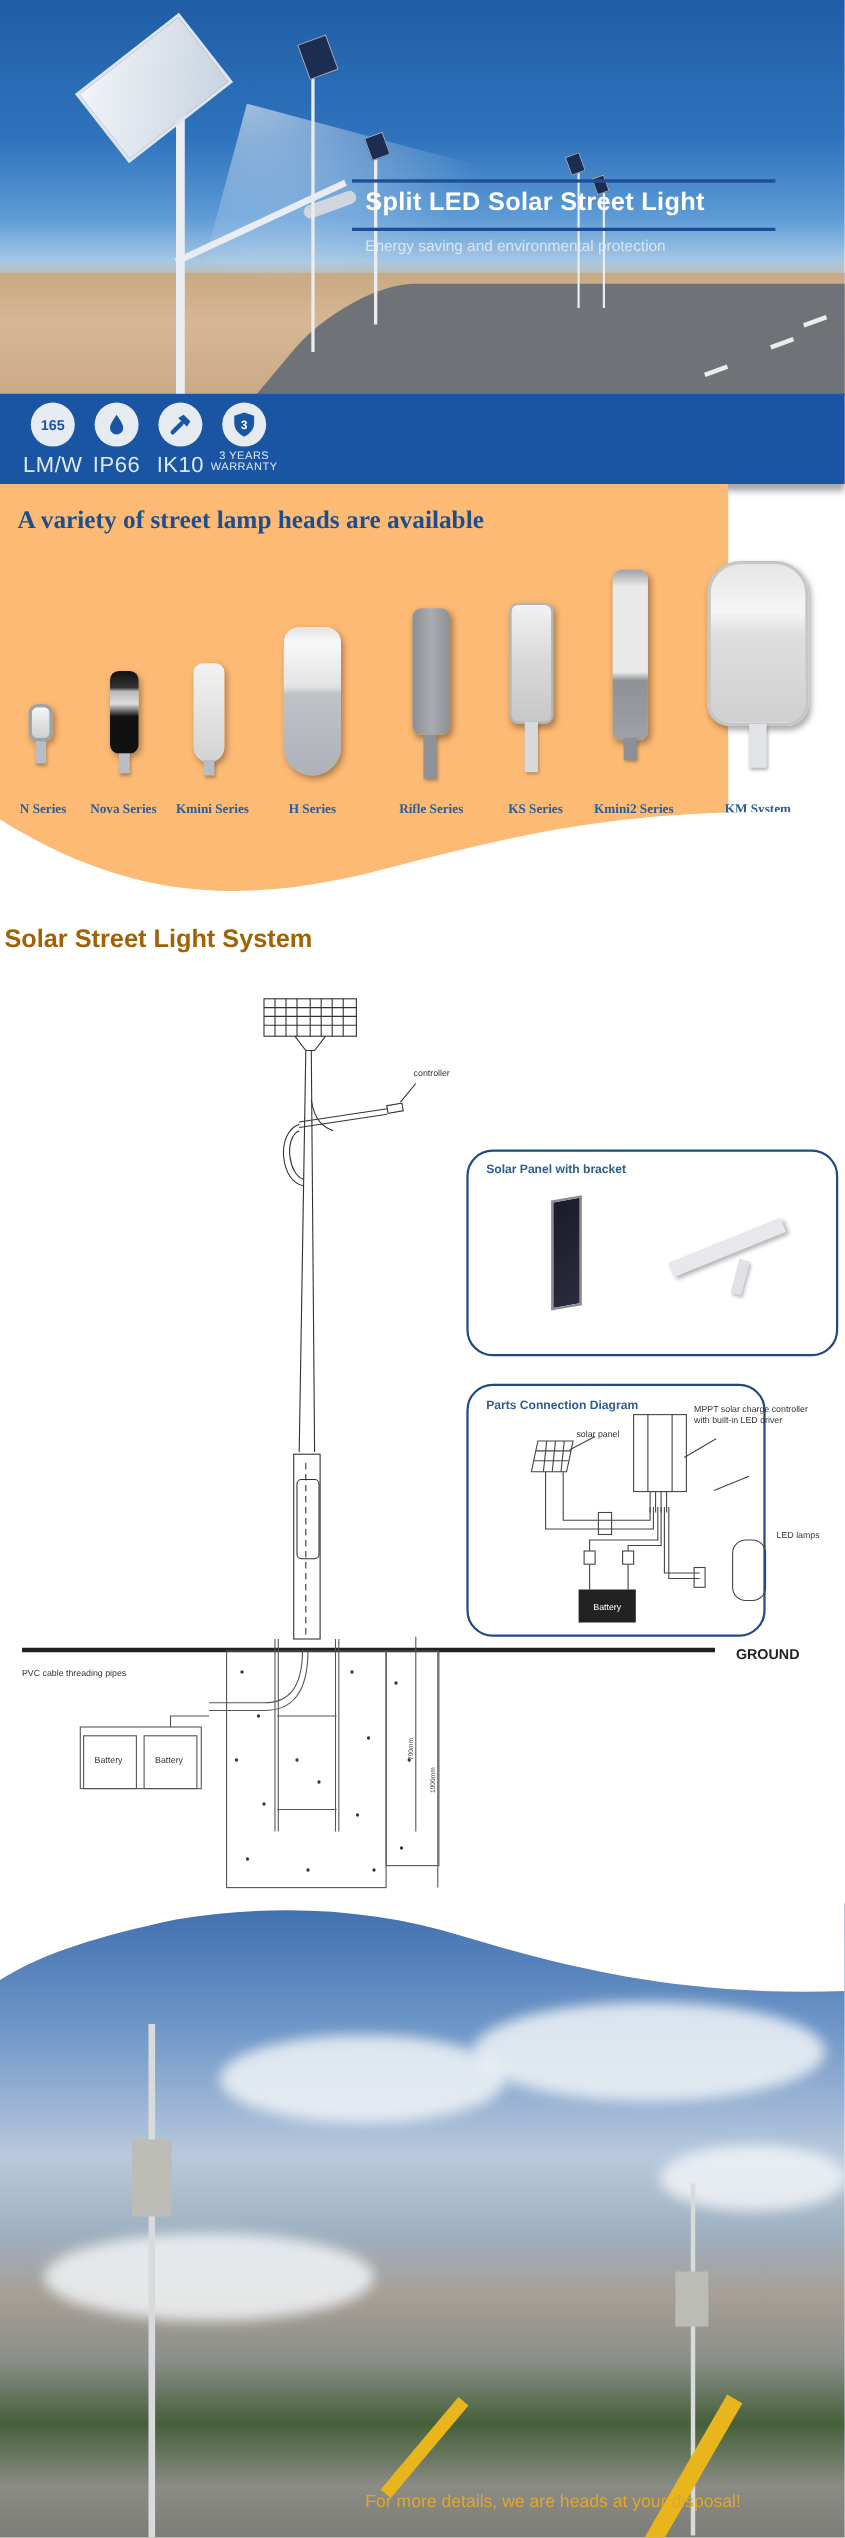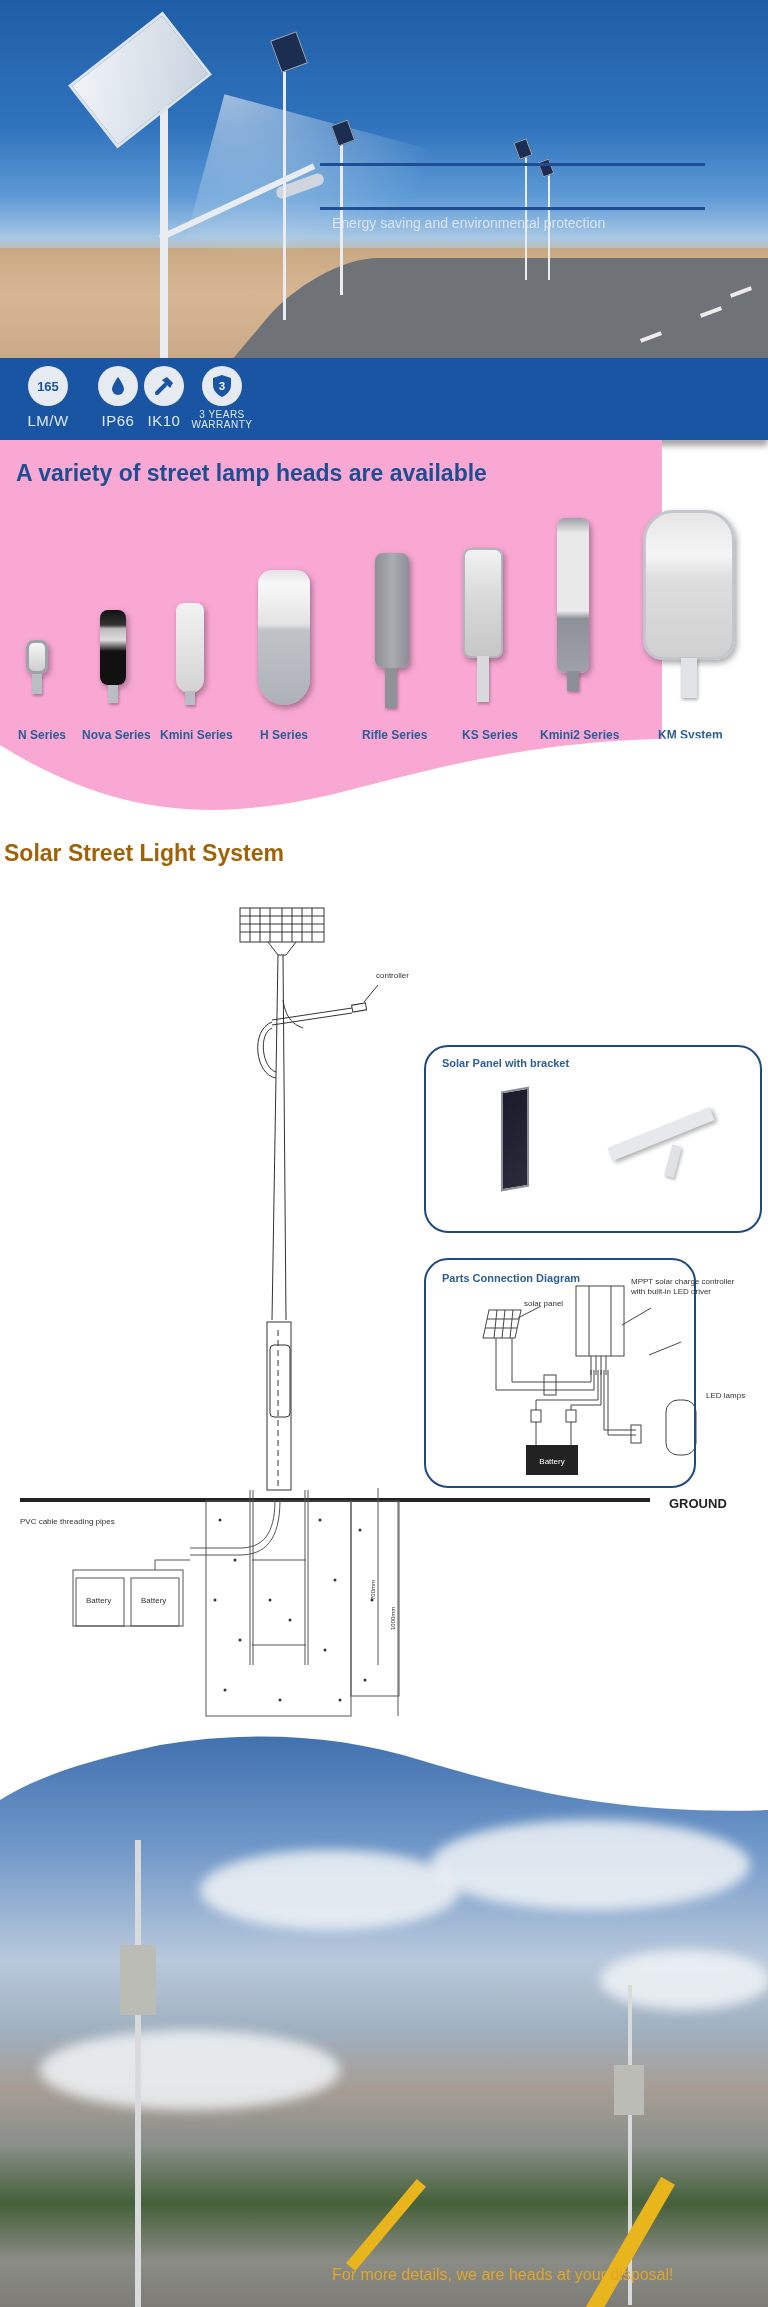--- a/index.html
+++ b/index.html
@@ -19,25 +19,25 @@
   .hero .beam { position: absolute; left: 200px; top: 120px; width: 220px; height: 160px;
     background: radial-gradient(ellipse at top left, rgba(255,255,255,0.55), rgba(255,255,255,0) 70%); transform: rotate(15deg); }
   .hero .title-line { position: absolute; left: 320px; width: 385px; height: 3px; background: #1f4e96; }
   .hero .title { position: absolute; left: 332px; top: 170px; font-size: 23px; color: #ffffff; font-weight: bold; letter-spacing: 0.3px; }
   .hero .subtitle { position: absolute; left: 332px; top: 215px; font-size: 14px; color: #e6edf5; opacity: 0.85; }
 
   
   .spec-bar { position: absolute; left: 0; top: 358px; width: 768px; height: 82px; background: #1a55a3; box-shadow: 0 6px 6px rgba(0,0,0,0.35); }
   .spec { position: absolute; top: 8px; width: 80px; text-align: center; color: #dfe9f5; }
   .spec .circle { width: 40px; height: 40px; border-radius: 50%; background: #e6ebf1; margin: 0 auto; display: flex; align-items: center; justify-content: center; color: #1a55a3; font-weight: bold; font-size: 13px; }
-  .spec .lbl { font-size: 15px; margin-top: 6px; letter-spacing: 0.5px; }
+  .spec .lbl { font-size: 20px; margin-top: 6px; letter-spacing: 0.5px; }
   .spec .lbl.small { font-size: 10px; margin-top: 4px; line-height: 10px; }
 
   
-  .variety { position: absolute; left: 0; top: 440px; width: 662px; height: 380px; background: #f9a8d4; }
+  .variety { position: absolute; left: 0; top: 440px; width: 662px; height: 380px; background: #fdba74; font-family: Liberation Serif, serif; }
   .variety .heading { position: absolute; left: 16px; top: 20px; font-size: 23px; color: #1b4f91; font-weight: bold; }
   .variety .wave { position: absolute; left: 0; top: 280px; width: 768px; height: 140px; }
   .lamp { position: absolute; }
   .lamp .head { position: absolute; border-radius: 8px; box-shadow: 2px 3px 6px rgba(0,0,0,0.35); }
   .lamp .neck { position: absolute; background: #b9bec4; box-shadow: 1px 2px 3px rgba(0,0,0,0.3); }
   .lamp-label { position: absolute; top: 288px; font-size: 12px; color: #2d5d96; font-weight: bold; text-align: center; white-space: nowrap; }
 
   
   .sys-heading { position: absolute; left: 4px; top: 840px; font-size: 23px; color: #a16207; font-weight: bold; }
   .diagram { position: absolute; left: 0; top: 880px; width: 768px; height: 850px; }
@@ -70,30 +70,31 @@
   <div class="pole" style="left:283px;top:70px;width:3px;height:250px;"></div>
   <div class="mini-panel" style="left:275px;top:35px;width:28px;height:34px;"></div>
   <div class="pole" style="left:340px;top:135px;width:3px;height:160px;"></div>
   <div class="mini-panel" style="left:334px;top:122px;width:18px;height:22px;"></div>
   <div class="pole" style="left:525px;top:150px;width:2px;height:130px;"></div>
   <div class="mini-panel" style="left:516px;top:140px;width:14px;height:18px;"></div>
   <div class="pole" style="left:548px;top:170px;width:2px;height:110px;"></div>
   <div class="mini-panel" style="left:540px;top:160px;width:12px;height:16px;"></div>
 
   <div class="title-line" style="top:163px;"></div>
+  <div class="title">Split LED Solar Street Light</div>
   <div class="title-line" style="top:207px;"></div>
   <div class="subtitle">Energy saving and environmental protection</div>
 </div>
 
 <div class="spec-bar">
   <div class="spec" style="left:8px;">
     <div class="circle">165</div>
     <div class="lbl">LM/W</div>
   </div>
-  <div class="spec" style="left:78px;">
+  <div class="spec" style="left:66px;">
     <div class="circle">
       <svg width="16" height="20" viewBox="0 0 16 20">
           <path d="M8 1 C8 1 2 9 2 13 A6 6 0 0 0 14 13 C14 9 8 1 8 1Z" fill="#1a55a3"></path>
         </svg>
     </div>
     <div class="lbl">IP66</div>
   </div>
   <div class="spec" style="left:124px;">
     <div class="circle">
       <svg width="22" height="22" viewBox="0 0 22 22">

